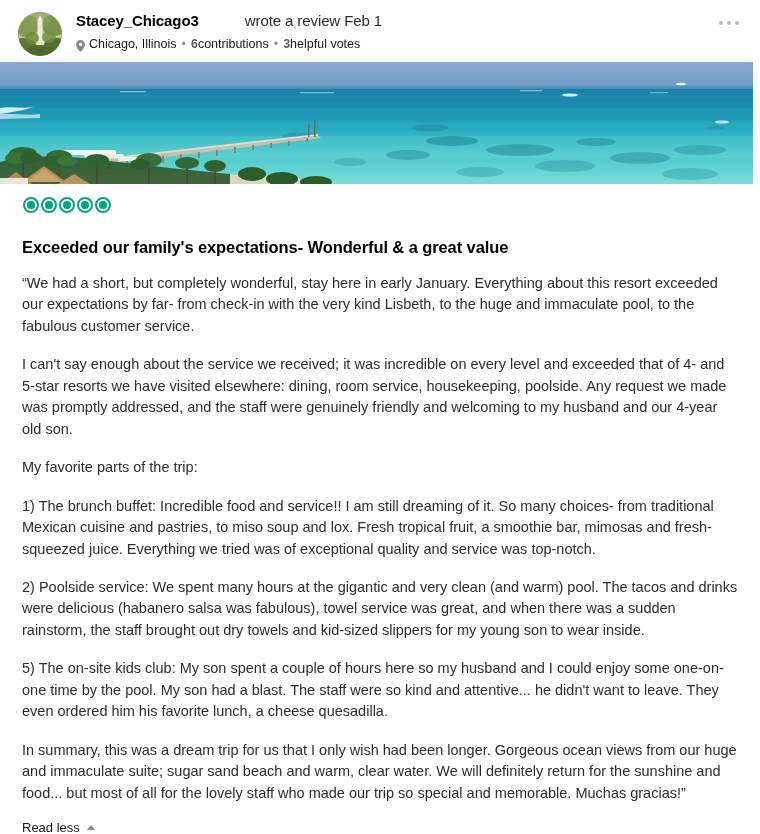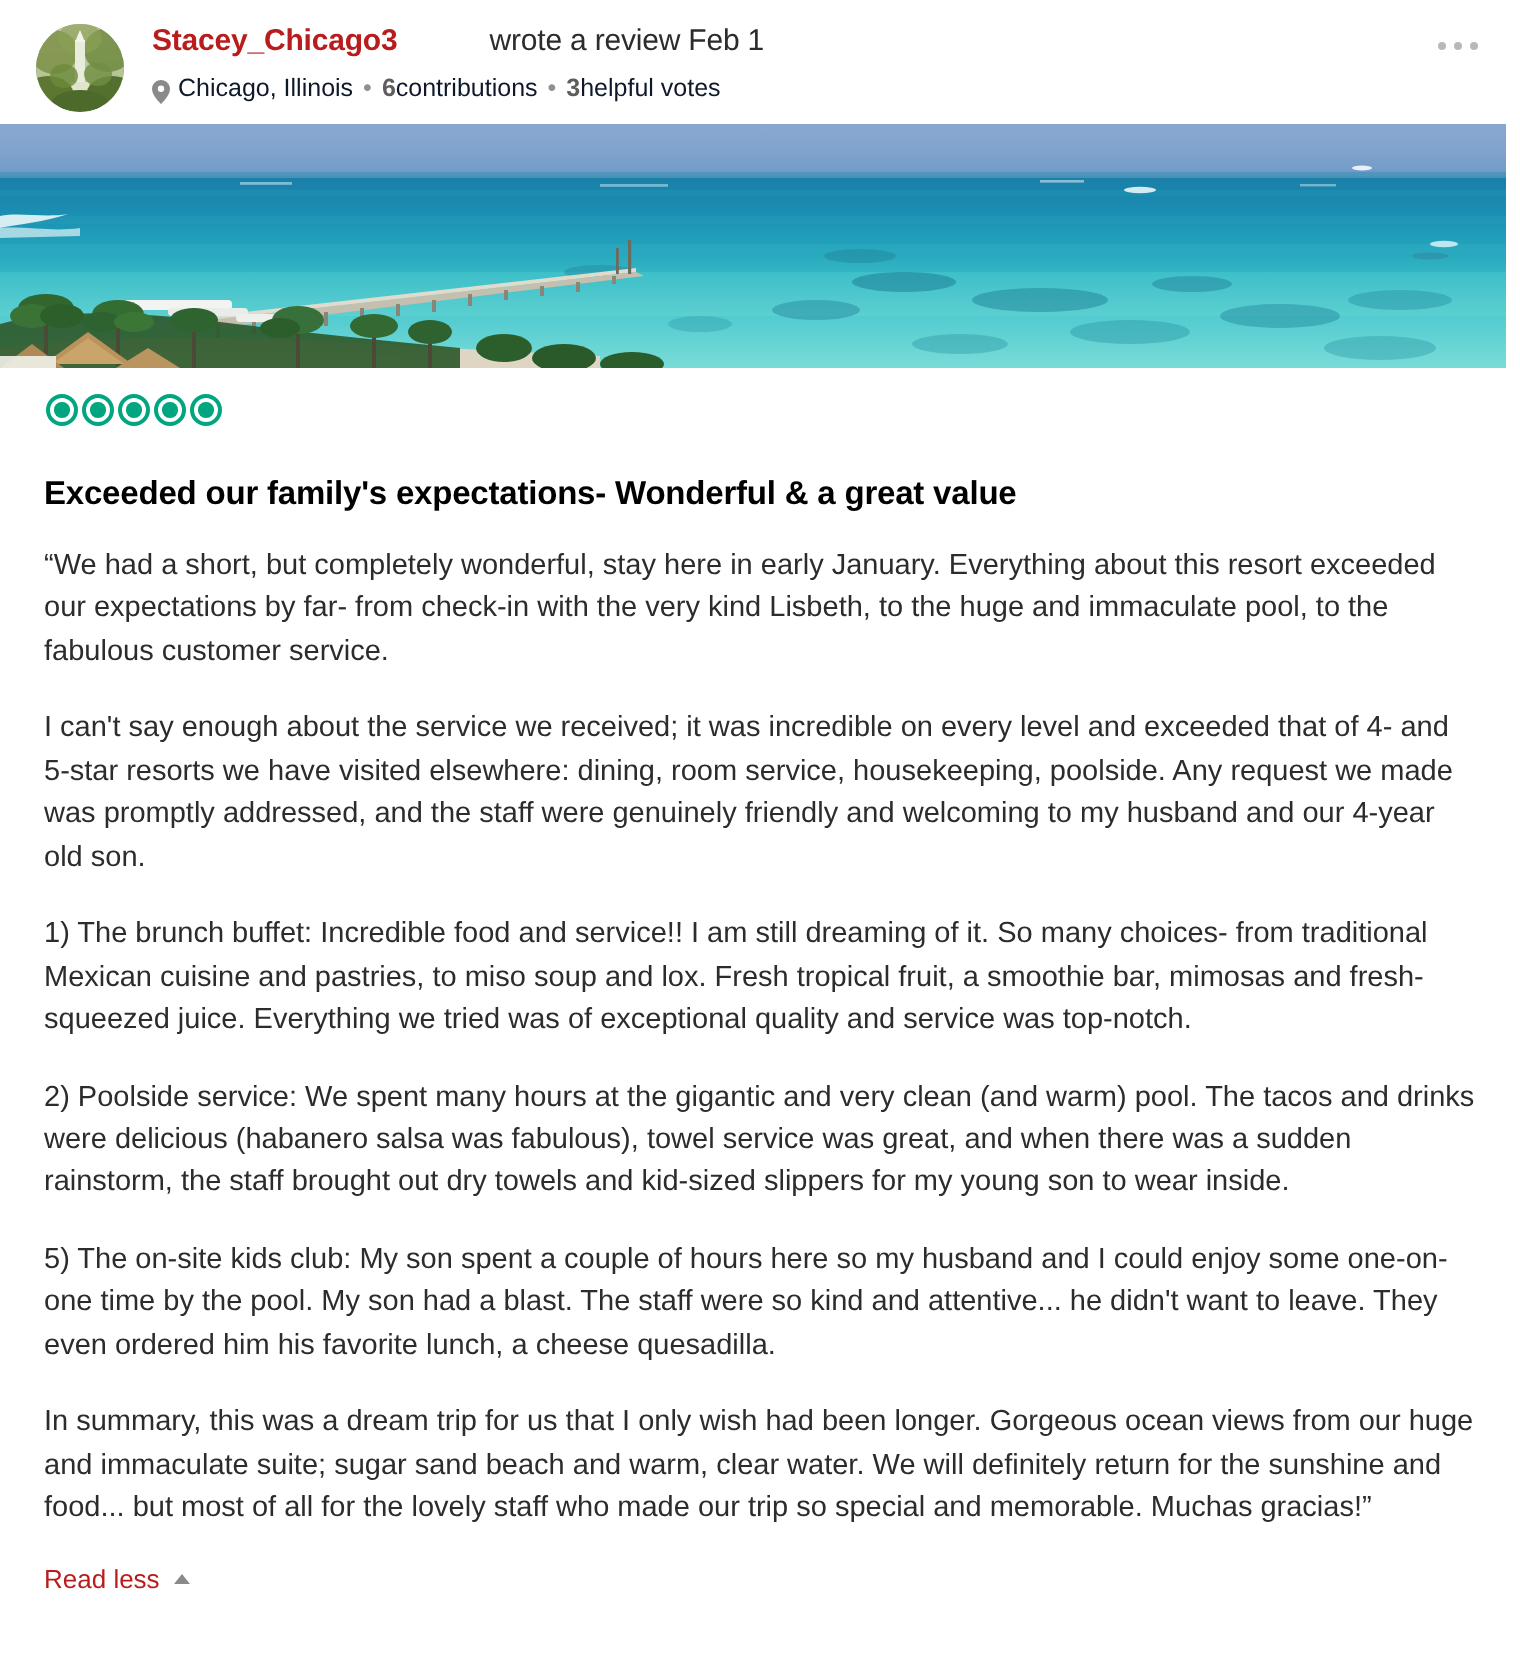--- a/index.html
+++ b/index.html
@@ -50,21 +50,21 @@
   }
 
   .byline {
     font-size: 15px;
     color: #2c2c2c;
     letter-spacing: -0.1px;
     white-space: nowrap;
   }
   .byline .username {
     font-weight: bold;
-    color: #b91c1c;
+    color: #000000;
   }
   .byline .action { font-weight: normal; padding-left: 42px; }
 
   .meta-line {
     margin-top: 6px;
     font-size: 12.5px;
     color: #707070;
     display: flex;
     align-items: center;
     white-space: nowrap;
@@ -153,21 +153,21 @@
     color: #2c2c2c;
   }
   .review-text p {
     margin: 16px 0 17px 0;
   }
   .review-text p:last-child { margin-bottom: 0; }
 
   .read-less {
     margin-top: 16px;
     font-size: 13px;
-    color: #b91c1c;
+    color: #0f172a;
     display: inline-flex;
     align-items: center;
     cursor: pointer;
     user-select: none;
   }
   .read-less .caret {
     display: inline-block;
     margin-left: 7px;
     width: 0; height: 0;
     border-left: 4.5px solid transparent;
@@ -381,20 +381,21 @@
       <span class="bubble"></span>
       <span class="bubble"></span>
       <span class="bubble"></span>
     </div>
 
     <div class="review-title">Exceeded our family's expectations- Wonderful &amp; a great value</div>
 
     <div class="review-text">
       <p>“We had a short, but completely wonderful, stay here in early January. Everything about this resort exceeded our expectations by far- from check-in with the very kind Lisbeth, to the huge and immaculate pool, to the fabulous customer service.</p>
       <p>I can't say enough about the service we received; it was incredible on every level and exceeded that of 4- and 5-star resorts we have visited elsewhere: dining, room service, housekeeping, poolside. Any request we made was promptly addressed, and the staff were genuinely friendly and welcoming to my husband and our 4-year old son.</p>
+      <p>My favorite parts of the trip:</p>
       <p>1) The brunch buffet: Incredible food and service!! I am still dreaming of it. So many choices- from traditional Mexican cuisine and pastries, to miso soup and lox. Fresh tropical fruit, a smoothie bar, mimosas and fresh-squeezed juice. Everything we tried was of exceptional quality and service was top-notch.</p>
       <p>2) Poolside service: We spent many hours at the gigantic and very clean (and warm) pool. The tacos and drinks were delicious (habanero salsa was fabulous), towel service was great, and when there was a sudden rainstorm, the staff brought out dry towels and kid-sized slippers for my young son to wear inside.</p>
       <p>5) The on-site kids club: My son spent a couple of hours here so my husband and I could enjoy some one-on-one time by the pool. My son had a blast. The staff were so kind and attentive... he didn't want to leave. They even ordered him his favorite lunch, a cheese quesadilla.</p>
       <p>In summary, this was a dream trip for us that I only wish had been longer. Gorgeous ocean views from our huge and immaculate suite; sugar sand beach and warm, clear water. We will definitely return for the sunshine and food... but most of all for the lovely staff who made our trip so special and memorable. Muchas gracias!”</p>
     </div>
 
     <div class="read-less">
       <span>Read less</span>
       <span class="caret"></span>
     </div>

